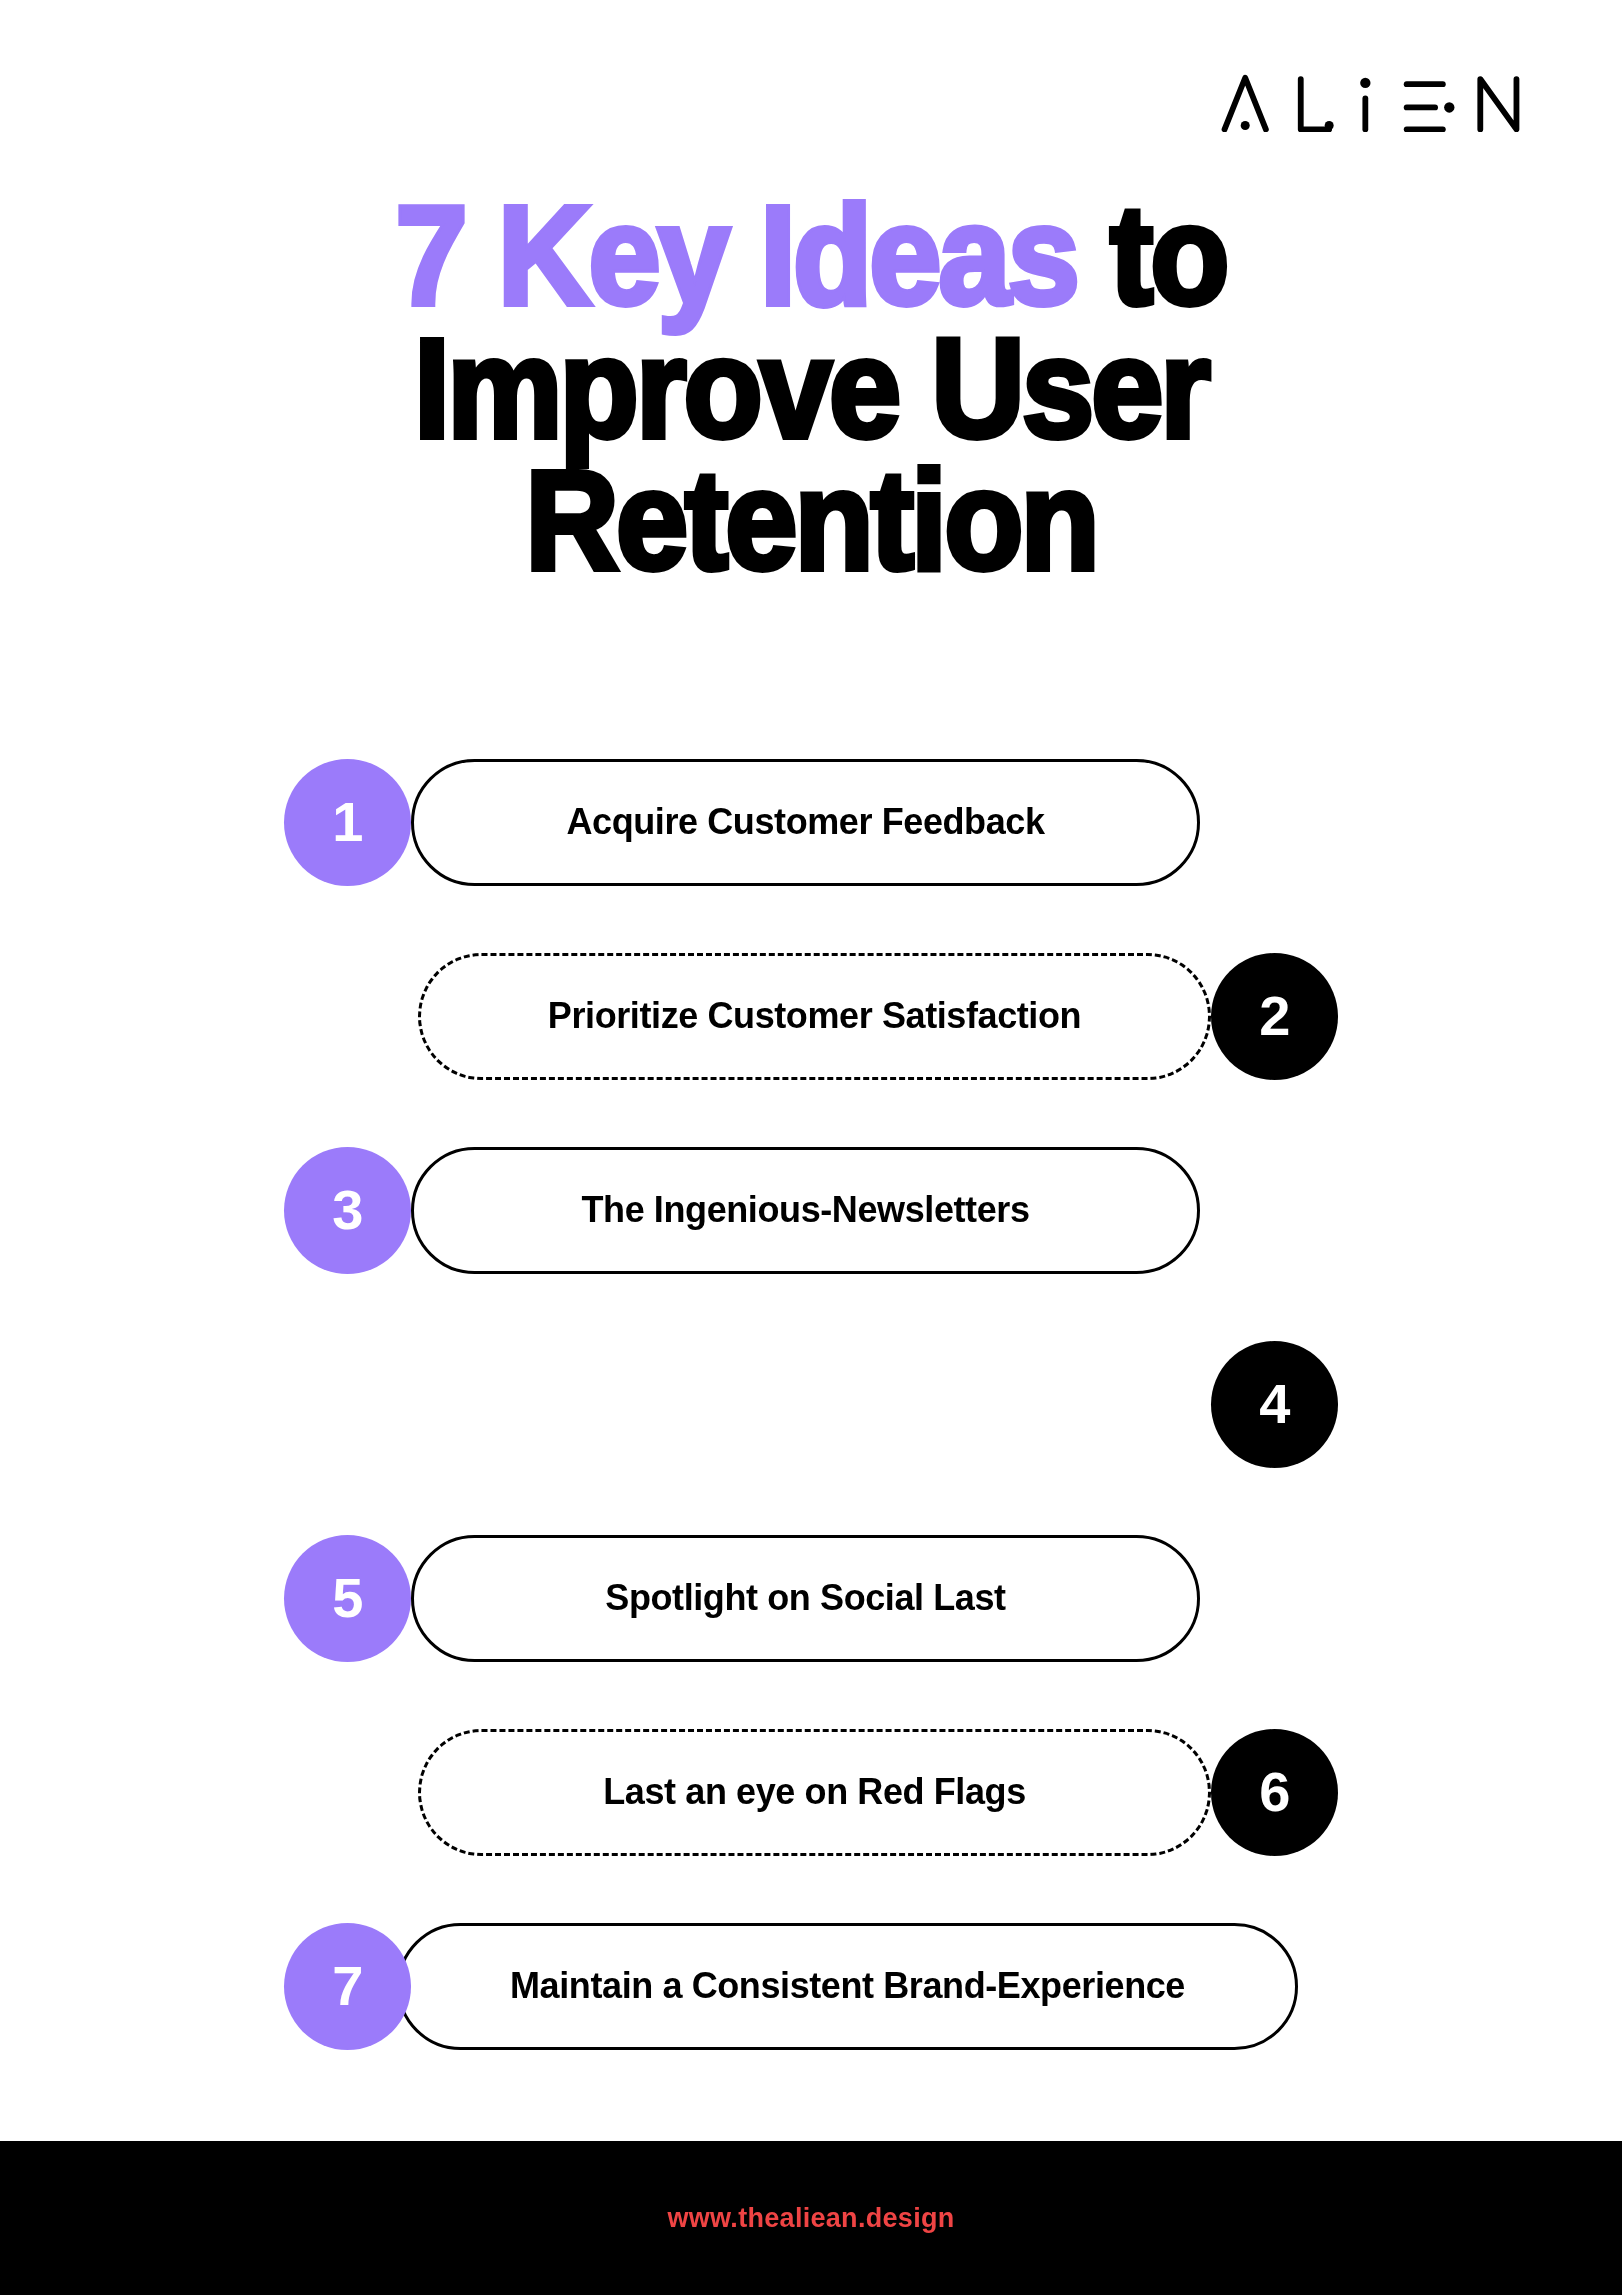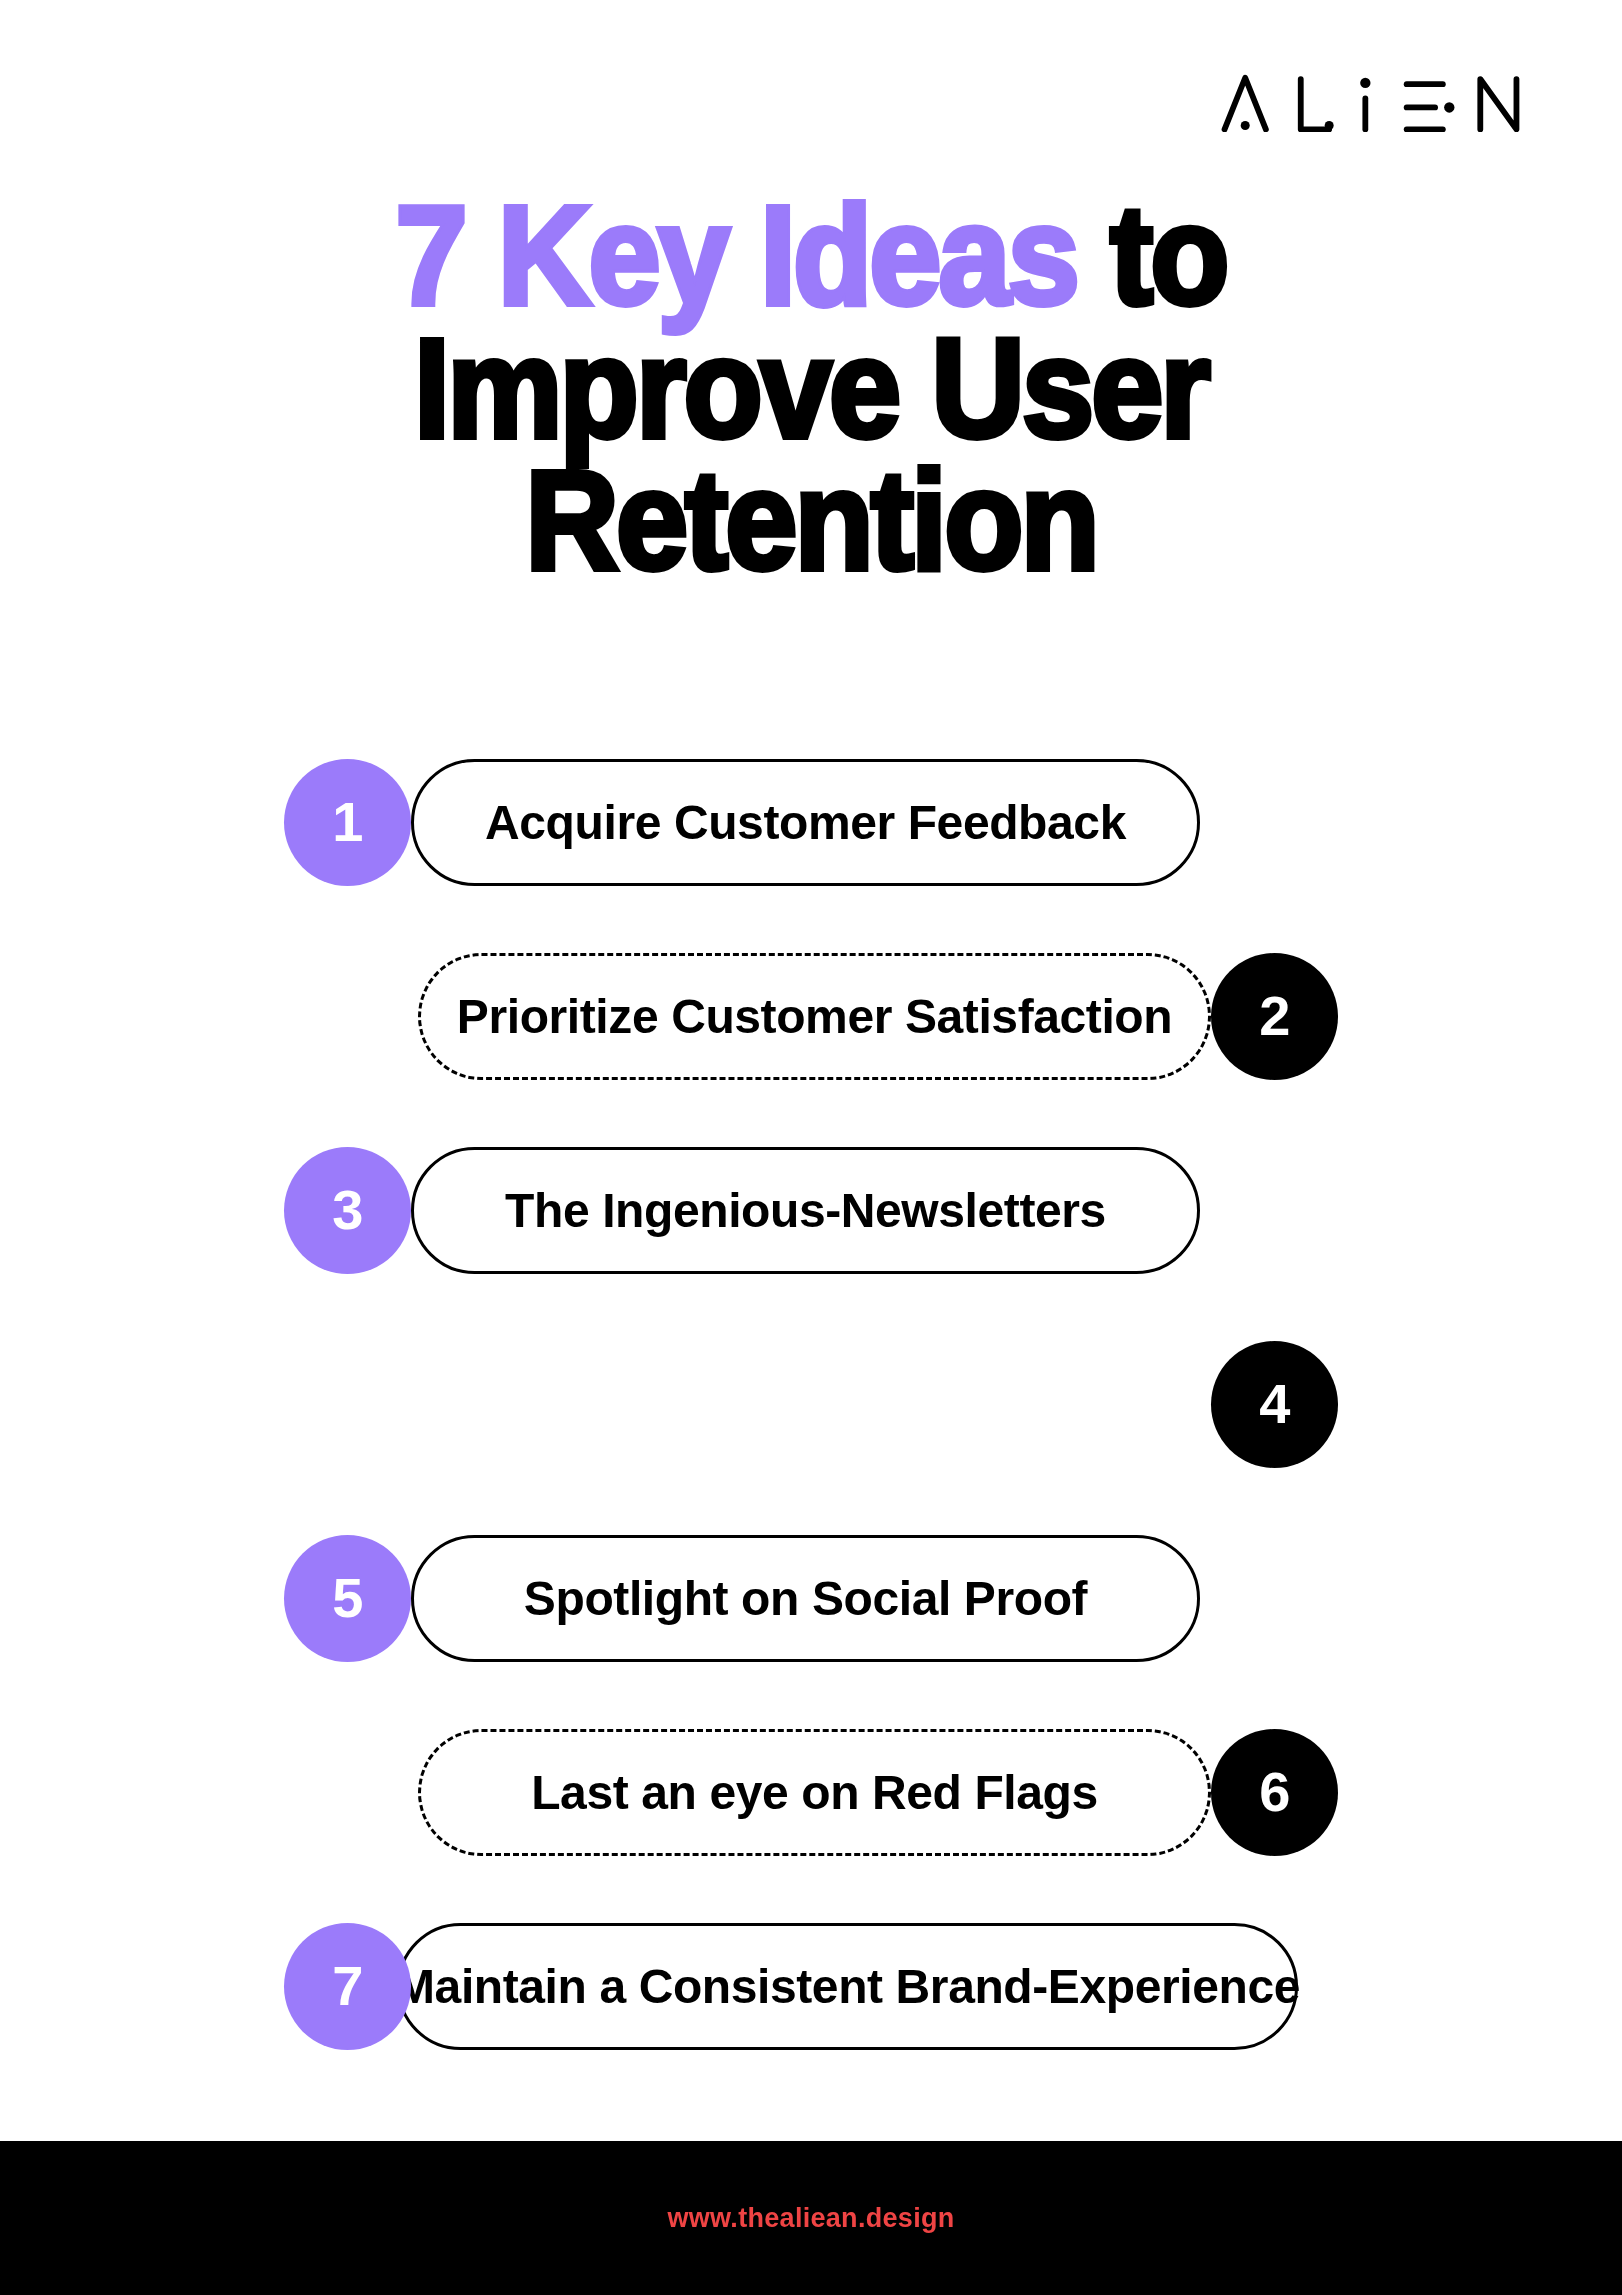--- a/index.html
+++ b/index.html
@@ -82,21 +82,21 @@
     justify-content: center;
   }
   .pill.solid  { border: 3.2px solid #000000; }
   .pill.dashed {
     border: 3.2px dashed #000000;
   }
 
   .pill-label {
     font-family: "Liberation Sans", sans-serif;
     font-weight: 700;
-    font-size: 48px;
+    font-size: 36px;
     letter-spacing: -0.4px;
     color: #000000;
     white-space: nowrap;
   }
 
   
   .badge {
     position: absolute;
     width: 127px;
     height: 127px;
@@ -215,21 +215,21 @@
       <div class="badge black">
         <span class="badge-num">4</span>
       </div>
     </div>
 
     <div class="row left">
       <div class="badge purple">
         <span class="badge-num">5</span>
       </div>
       <div class="pill solid">
-        <span class="pill-label">Spotlight on Social Proof</span>
+        <span class="pill-label">Spotlight on Social Last</span>
       </div>
     </div>
 
     <div class="row right">
       <div class="badge black">
         <span class="badge-num">6</span>
       </div>
       <div class="pill dashed">
         <span class="pill-label">Last an eye on Red Flags</span>
       </div>

